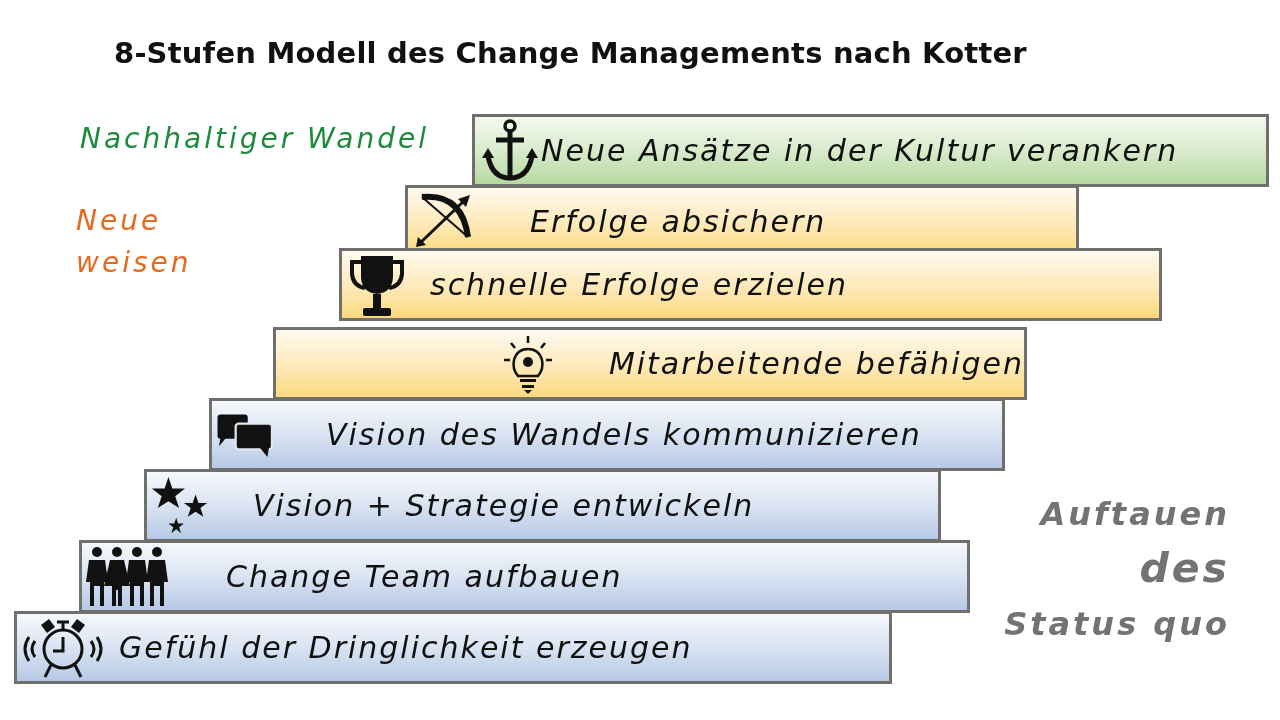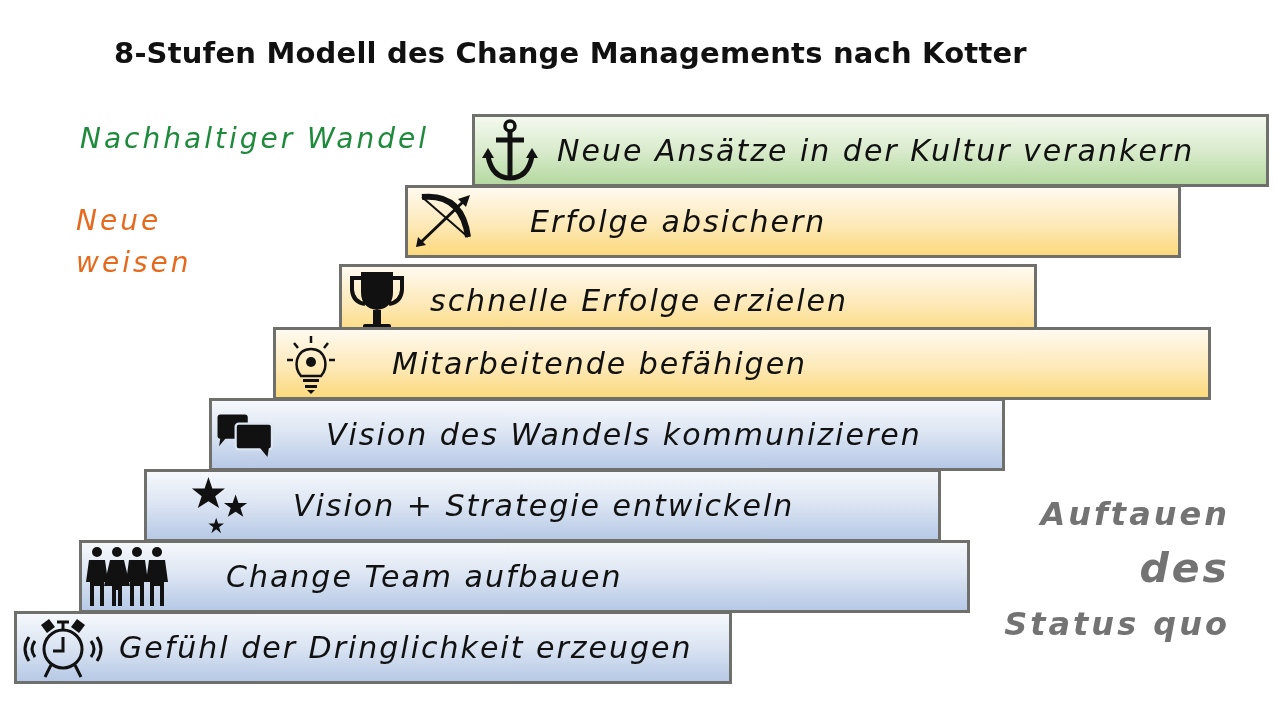--- a/index.html
+++ b/index.html
@@ -36,50 +36,50 @@
   <span class="icon">
     <svg width="60" height="66" viewBox="0 0 60 66">
         <circle cx="30" cy="8" r="5" fill="none" stroke="#111" stroke-width="3.5"></circle>
         <line x1="30" y1="13" x2="30" y2="58" stroke="#111" stroke-width="5"></line>
         <line x1="16" y1="22" x2="44" y2="22" stroke="#111" stroke-width="5"></line>
         <path d="M8 38 Q12 60 30 60 Q48 60 52 38" fill="none" stroke="#111" stroke-width="5"></path>
         <polygon points="2,40 14,40 8,30" fill="#111"></polygon>
         <polygon points="46,40 58,40 52,30" fill="#111"></polygon>
       </svg>
   </span>
-  <span class="label" style="margin-left:16px;">Neue Ansätze in der Kultur verankern</span>
+  <span class="label" style="">Neue Ansätze in der Kultur verankern</span>
 </div>
 
-<div class="step yellow" style="left:405px; top:185px; width:776px;">
+<div class="step yellow" style="left:405px; top:185px; width:674px;">
   <span class="icon">
     <svg width="62" height="62" viewBox="0 0 62 62">
         <path d="M10 6 Q50 2 56 46" fill="none" stroke="#111" stroke-width="6"></path>
         <line x1="10" y1="6" x2="56" y2="46" stroke="#111" stroke-width="2"></line>
         <line x1="6" y1="54" x2="54" y2="8" stroke="#111" stroke-width="3"></line>
         <polygon points="58,4 46,8 54,16" fill="#111"></polygon>
         <polygon points="4,56 14,54 6,46" fill="#111"></polygon>
       </svg>
   </span>
   <span class="label" style="margin-left:56px;">Erfolge absichern</span>
 </div>
 
-<div class="step yellow" style="left:339px; top:264px; width:698px;">
+<div class="step yellow" style="left:339px; top:248px; width:823px;">
   <span class="icon">
     <svg width="60" height="66" viewBox="0 0 60 66">
         <path d="M14 4 H46 V24 Q46 40 30 42 Q14 40 14 24 Z" fill="#111"></path>
         <path d="M14 10 H5 V22 Q6 34 18 36" fill="none" stroke="#111" stroke-width="4"></path>
         <path d="M46 10 H55 V22 Q54 34 42 36" fill="none" stroke="#111" stroke-width="4"></path>
         <rect x="26" y="42" width="8" height="14" fill="#111"></rect>
         <rect x="16" y="56" width="28" height="8" rx="2" fill="#111"></rect>
       </svg>
   </span>
   <span class="label" style="margin-left:22px;">schnelle Erfolge erzielen</span>
 </div>
 
-<div class="step yellow" style="left:273px; top:327px; width:938px;">
+<div class="step yellow" style="left:273px; top:327px; width:754px;justify-content:flex-end;">
   <span class="icon">
     <svg width="54" height="60" viewBox="0 0 54 60">
         <line x1="27" y1="2" x2="27" y2="9" stroke="#111" stroke-width="2.5"></line>
         <line x1="10" y1="9" x2="14" y2="14" stroke="#111" stroke-width="2.5"></line>
         <line x1="44" y1="9" x2="40" y2="14" stroke="#111" stroke-width="2.5"></line>
         <line x1="3" y1="26" x2="9" y2="26" stroke="#111" stroke-width="2.5"></line>
         <line x1="45" y1="26" x2="51" y2="26" stroke="#111" stroke-width="2.5"></line>
         <path d="M17 42 Q11 35 13 26 Q16 15 27 15 Q38 15 41 26 Q43 35 37 42 Z" fill="none" stroke="#111" stroke-width="2.5"></path>
         <circle cx="27" cy="28" r="5" fill="#111"></circle>
         <rect x="19" y="45" width="16" height="3" fill="#111"></rect>
@@ -95,21 +95,21 @@
     <svg width="82" height="62" viewBox="0 0 82 62">
         <rect x="2" y="4" width="40" height="32" rx="4" fill="#111"></rect>
         <polygon points="6,34 14,34 4,46" fill="#111"></polygon>
         <rect x="26" y="16" width="48" height="34" rx="4" fill="#111" stroke="#dde6f3" stroke-width="3"></rect>
         <polygon points="58,48 70,48 68,60" fill="#111"></polygon>
       </svg>
   </span>
   <span class="label" style="margin-left:48px;">Vision des Wandels kommunizieren</span>
 </div>
 
-<div class="step blue" style="left:144px; top:469px; width:797px;padding-left:40px;">
+<div class="step blue" style="left:144px; top:469px; width:797px;">
   <span class="icon">
     <svg width="64" height="64" viewBox="0 0 64 64">
         <polygon points="18,2 22,14 35,14 25,22 29,34 18,27 7,34 11,22 1,14 14,14" fill="#111"></polygon>
         <polygon points="46,20 49,29 58,29 51,34 54,43 46,38 38,43 41,34 34,29 43,29" fill="#111"></polygon>
         <polygon points="26,44 28,50 34,50 29,54 31,60 26,56 21,60 23,54 18,50 24,50" fill="#111"></polygon>
       </svg>
   </span>
   <span class="label" style="margin-left:40px;">Vision + Strategie entwickeln</span>
 </div>
 
@@ -124,21 +124,21 @@
           <circle cx="51" cy="6" r="5"></circle>
           <path d="M43 14 H59 L62 36 H58 V60 H54 V40 H48 V60 H44 V36 H40 Z"></path>
           <circle cx="71" cy="6" r="5"></circle>
           <path d="M63 14 H79 L82 36 H78 V60 H74 V40 H68 V60 H64 V36 H60 Z"></path>
         </g>
       </svg>
   </span>
   <span class="label" style="margin-left:56px;">Change Team aufbauen</span>
 </div>
 
-<div class="step blue" style="left:14px; top:611px; width:718px;">
+<div class="step blue" style="left:14px; top:611px; width:878px;">
   <span class="icon" style="width:84px;">
     <svg width="84" height="66" viewBox="0 0 84 66">
         <g fill="none" stroke="#111" stroke-width="3">
           <circle cx="42" cy="34" r="19"></circle>
           <polyline points="42,22 42,36 32,36"></polyline>
           <path d="M14 26 Q8 34 14 42"></path>
           <path d="M8 22 Q0 34 8 46"></path>
           <path d="M70 26 Q76 34 70 42"></path>
           <path d="M76 22 Q84 34 76 46"></path>
           <line x1="30" y1="50" x2="24" y2="62"></line>

